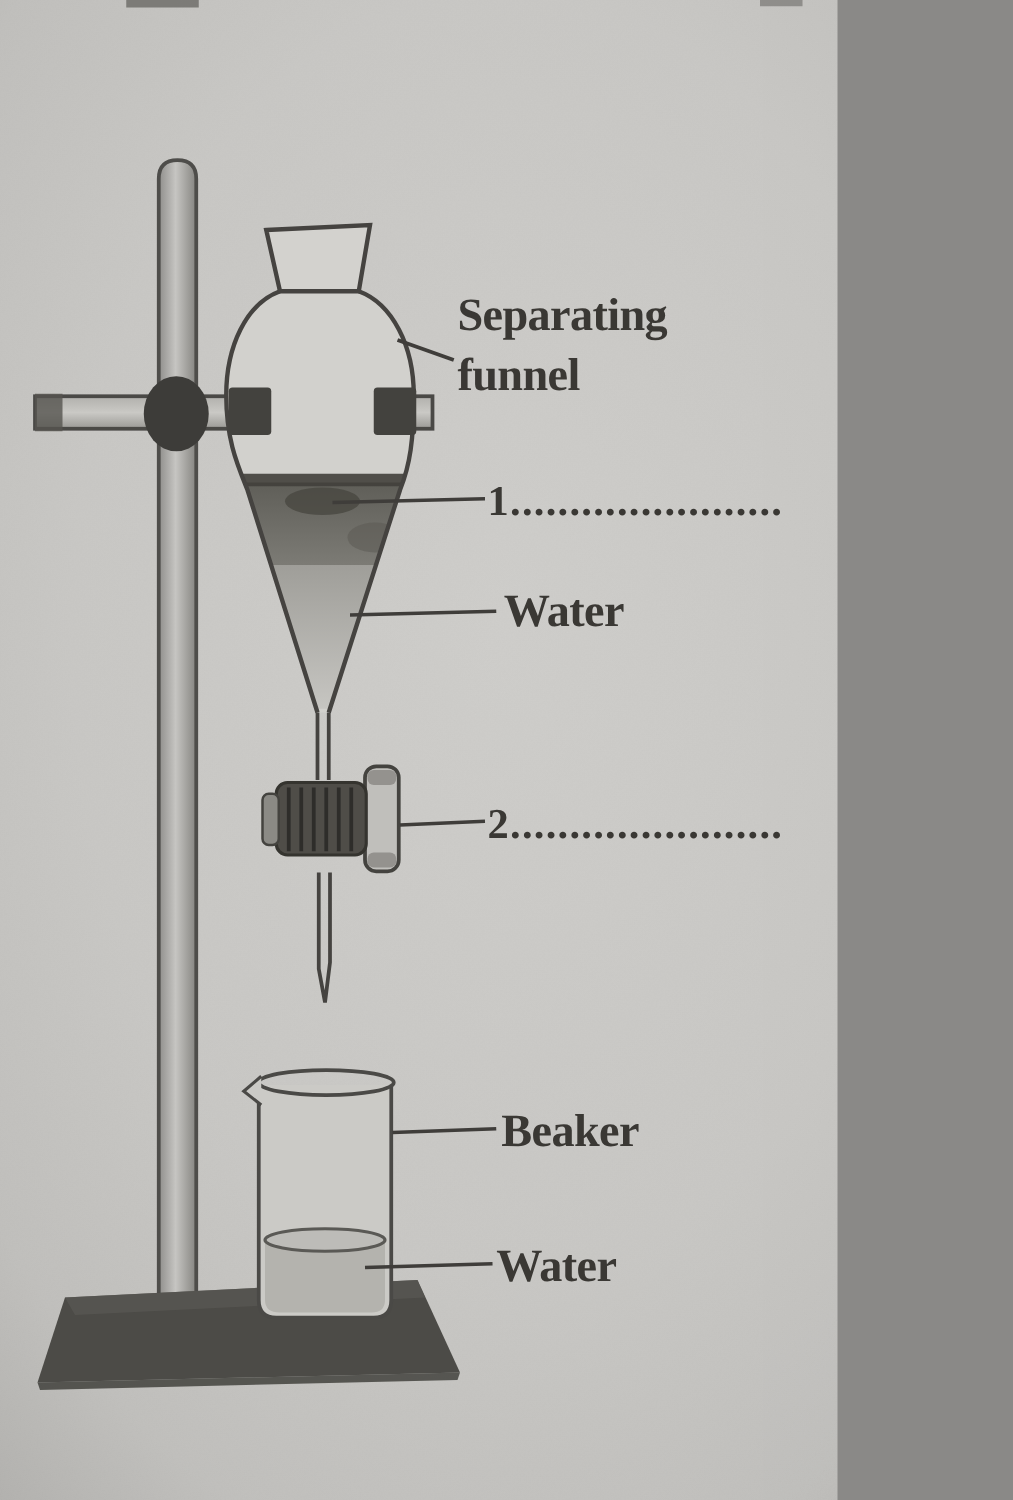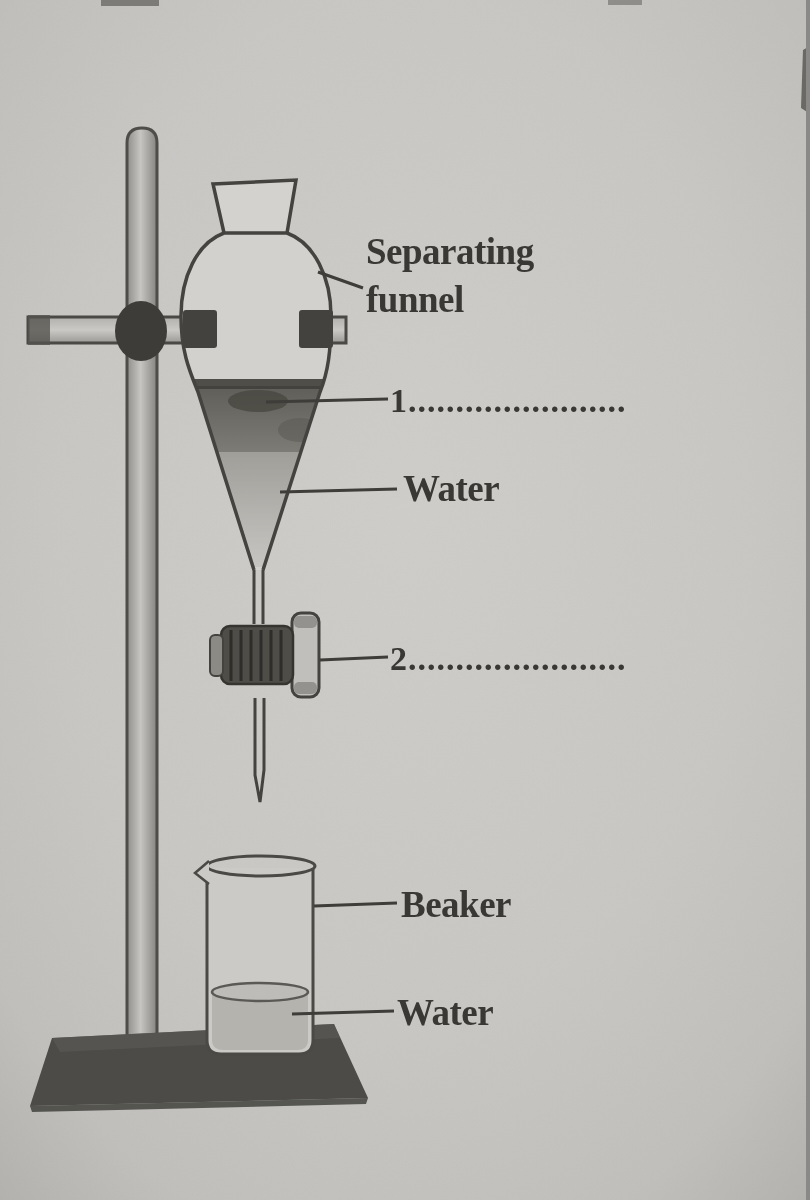--- a/index.html
+++ b/index.html
@@ -1,18 +1,18 @@
 <!DOCTYPE html>
 <html><head>
 <meta charset="utf-8">
 <style>
   html,body{margin:0;padding:0;background:#8a8987;}
   #page{
     position:relative;
-    width:806px;height:1200px;
+    width:670px;height:1200px;
     overflow:hidden;
     font-family:"Liberation Serif", serif;
   }
   svg{display:block;}
   .lbl{
     font-family:"Liberation Serif", serif;
     font-weight:700;
     font-size:37px;
     fill:#3a3834;
     letter-spacing:-0.5px;

